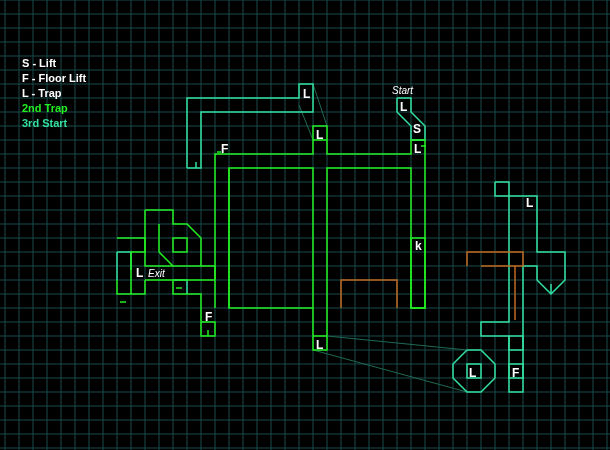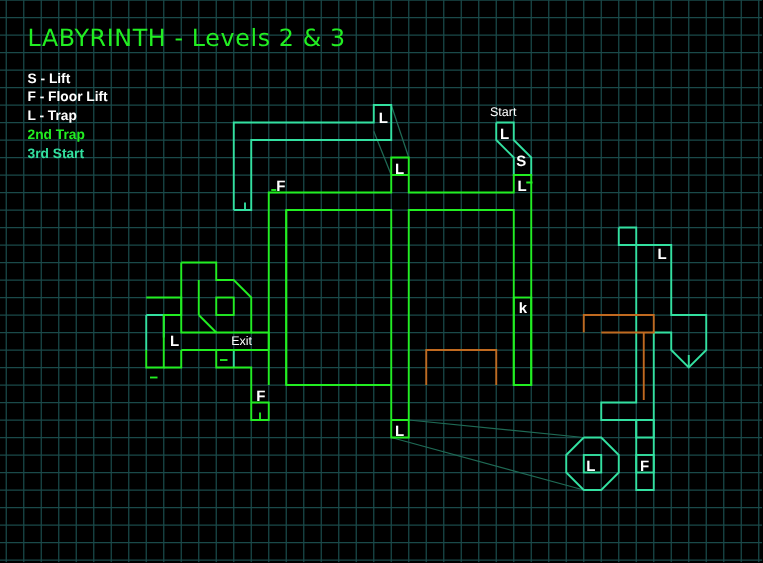--- a/index.html
+++ b/index.html
@@ -2,21 +2,21 @@
 <html><head>
 <meta charset="utf-8">
 <style>
   html,body{margin:0;padding:0;background:#000;}
   #root{position:relative;width:610px;height:450px;overflow:hidden;background:#000;font-family:"Liberation Sans",sans-serif;}
   svg{position:absolute;left:0;top:0;}
   .title{position:absolute;left:22px;top:20px;font-family:"DejaVu Sans",sans-serif;font-size:19px;color:#22ee22;letter-spacing:0.5px;}
   .legend{position:absolute;left:22px;top:56px;font-size:11px;font-weight:bold;line-height:15px;}
   .legend div{white-space:nowrap;}
   .lbl{position:absolute;font-size:12px;font-weight:bold;color:#fff;line-height:12px;}
-  .small{position:absolute;font-size:10px;color:#fff;line-height:10px;}
+  .small{position:absolute;font-size:10px;color:#fff;line-height:10px;font-style:italic;}
 </style>
 </head>
 <body>
 
 <div id="root">
   <svg width="610" height="450">
     <g id="grid" stroke="#1a4a4a" stroke-width="1">
         <line x1="5" x2="5" y1="0" y2="450"></line>
         <line x1="19" x2="19" y1="0" y2="450"></line>
         <line x1="33" x2="33" y1="0" y2="450"></line>
@@ -138,40 +138,39 @@
       <line x1="217" y1="152" x2="221" y2="152"></line>
       <line x1="421" y1="146" x2="426" y2="146"></line>
     </g>
 
     <g stroke="#c06a20" stroke-width="1.5" fill="none">
       <polyline points="341,308 341,280 397,280 397,308"></polyline>
       <polyline points="467,266 467,252 523,252 523,266 481,266 515,266 515,320"></polyline>
     </g>
   </svg>
 
-  <div class="title">LABYRINTH - Levels 2 &amp; 3</div>
 
   <div class="legend">
     <div style="color:#fff">S - Lift</div>
     <div style="color:#fff">F - Floor Lift</div>
     <div style="color:#fff">L - Trap</div>
     <div style="color:#22ee22">2nd Trap</div>
     <div style="color:#33e0a0">3rd Start</div>
   </div>
 
   <div id="markers">
       <div class="lbl" style="left: 303px; top: 88px;">L</div>
       <div class="small" style="left: 392px; top: 86px;">Start</div>
       <div class="lbl" style="left: 400px; top: 101px;">L</div>
       <div class="lbl" style="left: 316px; top: 129px;">L</div>
       <div class="lbl" style="left: 413px; top: 123px;">S</div>
       <div class="lbl" style="left: 221px; top: 143px;">F</div>
       <div class="lbl" style="left: 414px; top: 143px;">L</div>
       <div class="lbl" style="left: 526px; top: 197px;">L</div>
       <div class="lbl" style="left: 415px; top: 240px;">k</div>
       <div class="lbl" style="left: 136px; top: 267px;">L</div>
-      <div class="small" style="left: 148px; top: 269px; margin-left: 37px;">Exit</div>
+      <div class="small" style="left: 148px; top: 269px;">Exit</div>
       <div class="lbl" style="left: 205px; top: 311px;">F</div>
       <div class="lbl" style="left: 316px; top: 339px;">L</div>
       <div class="lbl" style="left: 469px; top: 367px;">L</div>
       <div class="lbl" style="left: 512px; top: 367px;">F</div>
     </div>
 </div>
 
 </body></html>

